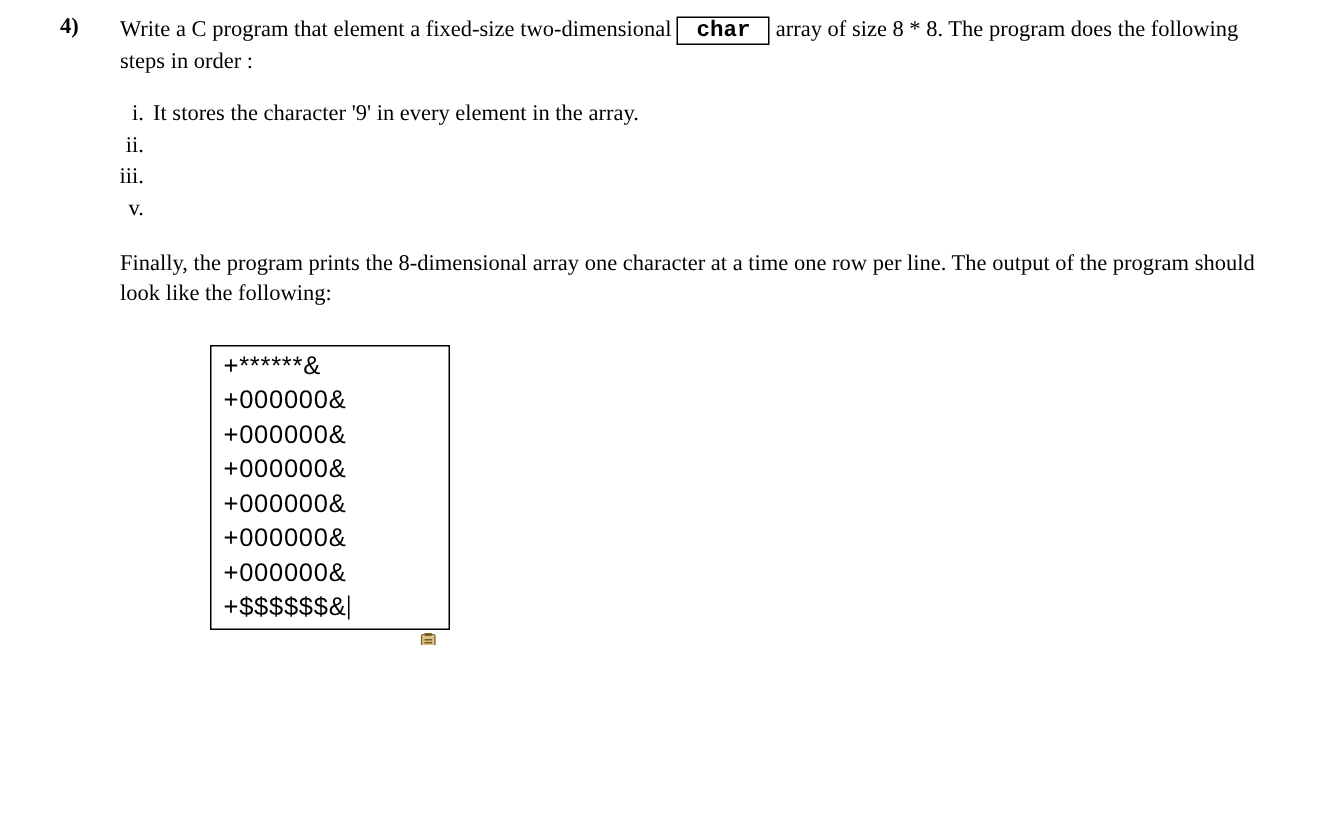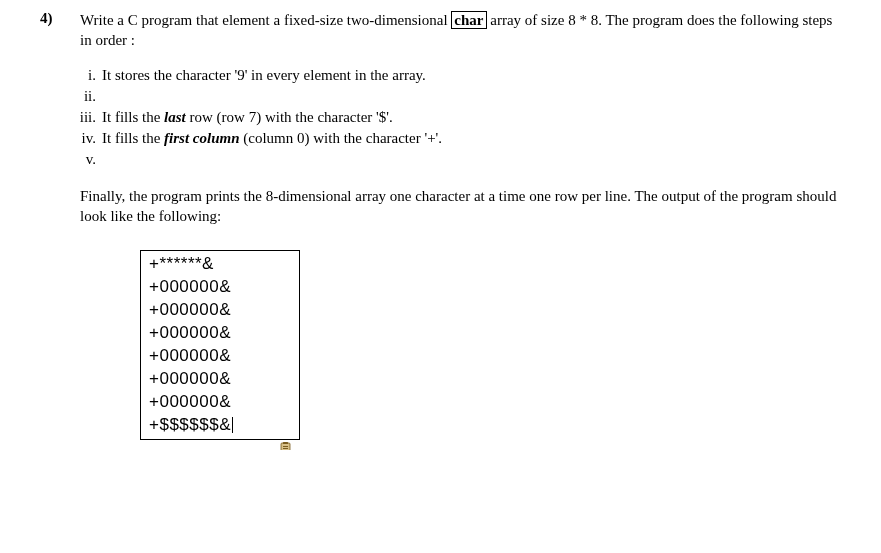--- a/index.html
+++ b/index.html
@@ -23,22 +23,22 @@
     .question-number {
       font-weight: bold;
       min-width: 28px;
     }
     .question-text {
       flex: 1;
       line-height: 1.35;
     }
     .boxed {
       border: 1px solid #000;
-      padding: 0 2px;
-      font-family: Liberation Serif, serif;
+      padding: 0 12px;
+      font-family: Liberation Mono, monospace;
       font-weight: bold;
     }
     .roman-list {
       list-style: none;
       margin-left: 30px;
       margin-bottom: 16px;
     }
     .roman-list li {
       line-height: 1.4;
       display: flex;
@@ -105,25 +105,20 @@
 <ol class="roman-list">
   <li>
     <span class="roman-numeral">i.</span>
     <span><span>It stores the character '9' in every element in the array.</span><span class="bold-italic"></span><span></span></span>
   </li>
   <li>
     <span class="roman-numeral">ii.</span>
   </li>
   <li>
     <span class="roman-numeral">iii.</span>
-    <span><span>It fills the </span><span class="bold-italic">last</span><span> row (row 7) with the character '$'.</span></span>
-  </li>
-  <li>
-    <span class="roman-numeral">iv.</span>
-    <span><span>It fills the </span><span class="bold-italic">first column</span><span> (column 0) with the character '+'.</span></span>
   </li>
   <li>
     <span class="roman-numeral">v.</span>
   </li>
 </ol>
 
 <p class="final-para">Finally, the program prints the 8-dimensional array one character at a time one row per line. The output of the program should look like the following:</p>
 
 <div class="output-box">
   <div class="output-line">+******&amp;</div>

